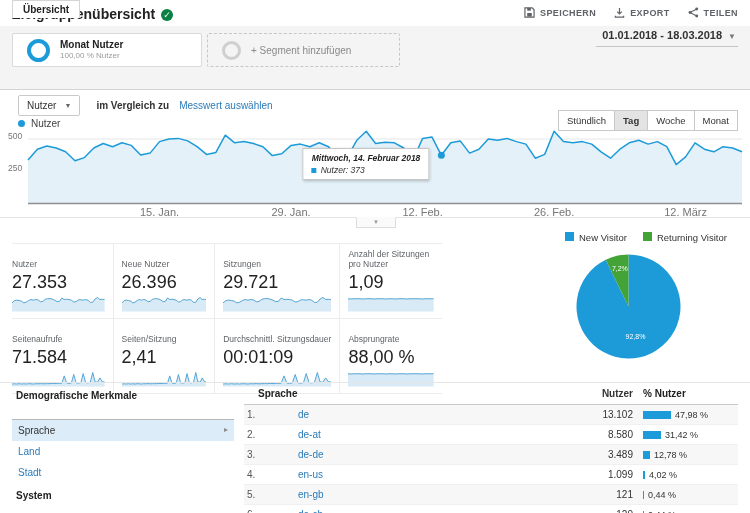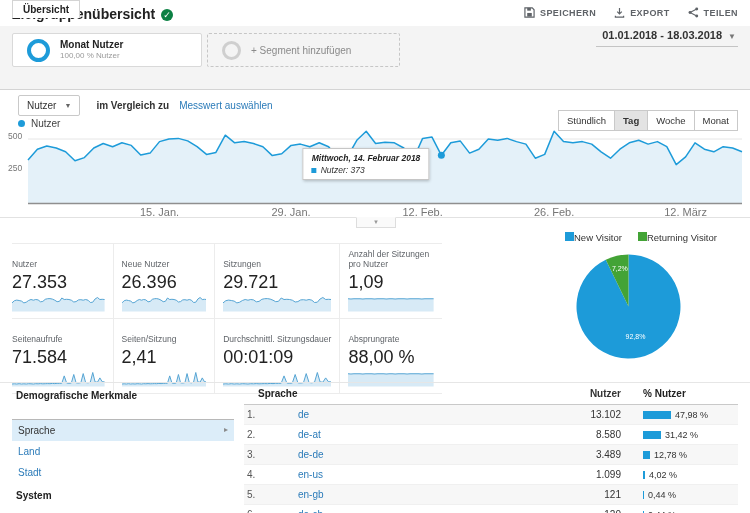--- a/index.html
+++ b/index.html
@@ -61,40 +61,40 @@
          border-top:1px solid #ececec;}
   .card{padding:4px 8px 6px 0;border-bottom:1px solid #ececec;}
   .card:not(:nth-child(4n)){border-right:1px solid #ececec;}
   .card:nth-child(4n-1),.card:nth-child(4n),.card:nth-child(4n-2){padding-left:8px;}
   .card .lbl{height:22px;display:flex;align-items:flex-end;font-size:8.5px;color:#5f6368;line-height:1.25;white-space:nowrap;}
   .card.wrap .lbl{white-space:normal;}
   .card .val{font-size:18px;color:#222;margin:2px 0 3px;}
   .card svg{display:block;}
   
   .pie-legend{position:absolute;left:565px;top:232px;display:flex;gap:16px;font-size:9.5px;color:#333;}
-  .pie-legend .itm{display:flex;align-items:flex-start;}
+  .pie-legend .itm{display:flex;align-items:flex-start;gap:5px;}
   .pie-legend .sq{width:9px;height:9px;display:inline-block;}
   .pie-box{position:absolute;left:575px;top:253px;}
   
   .bottom-divider{position:absolute;left:0;top:382px;width:750px;border-top:1px solid #e6e6e6;}
   .sidebar{position:absolute;left:12px;top:383px;width:222px;font-size:10px;}
   .sb-title{font-weight:bold;color:#222;padding:7px 4px 18px;border-bottom:1px solid #b8b8b8;}
   .sb-item{padding:5px 6px;color:#2b7bb9;cursor:pointer;position:relative;}
   .sb-item.selected{background:#dcedf9;color:#333;}
   .sb-item .arr{position:absolute;right:6px;top:5px;color:#8a8a8a;font-size:8px;}
   .gtable{position:absolute;left:244px;top:383px;width:494px;font-size:10px;}
   .g-head{display:flex;align-items:center;font-weight:bold;color:#222;padding:5px 0;border-bottom:1px solid #c9c9c9;}
   .g-row{display:flex;align-items:center;height:19px;border-bottom:1px solid #f0f0f0;}
   .g-row.alt{background:#f7f7f7;}
   .c-rank{width:16px;padding-left:3px;color:#555;}
   .c-label{flex:1;padding-left:11px;}
   .g-head .c-label{padding-left:14px;}
   .c-label a{color:#2b7bb9;text-decoration:none;cursor:pointer;margin-left:24px;}
   .c-users{width:85px;text-align:right;color:#333;}
-  .c-pct{width:95px;padding-left:22px;display:flex;align-items:center;}
+  .c-pct{width:95px;padding-left:10px;display:flex;align-items:center;}
   .c-pct .bar{height:8px;background:#1d9bd9;display:inline-block;}
   .c-pct .pv{font-size:9px;margin-left:4px;color:#333;}
 </style>
 </head>
 <body>
 
 <div class="hdr-title">
   <span>Zielgruppenübersicht</span><span class="verified">✓</span>
 </div>
 <div class="hdr-actions">

